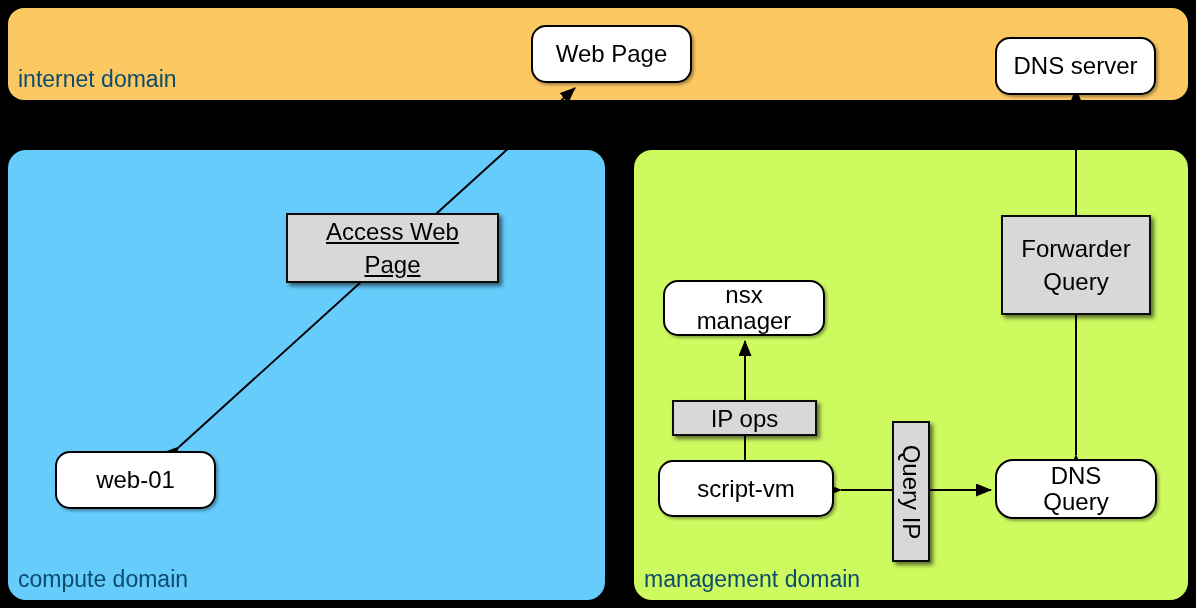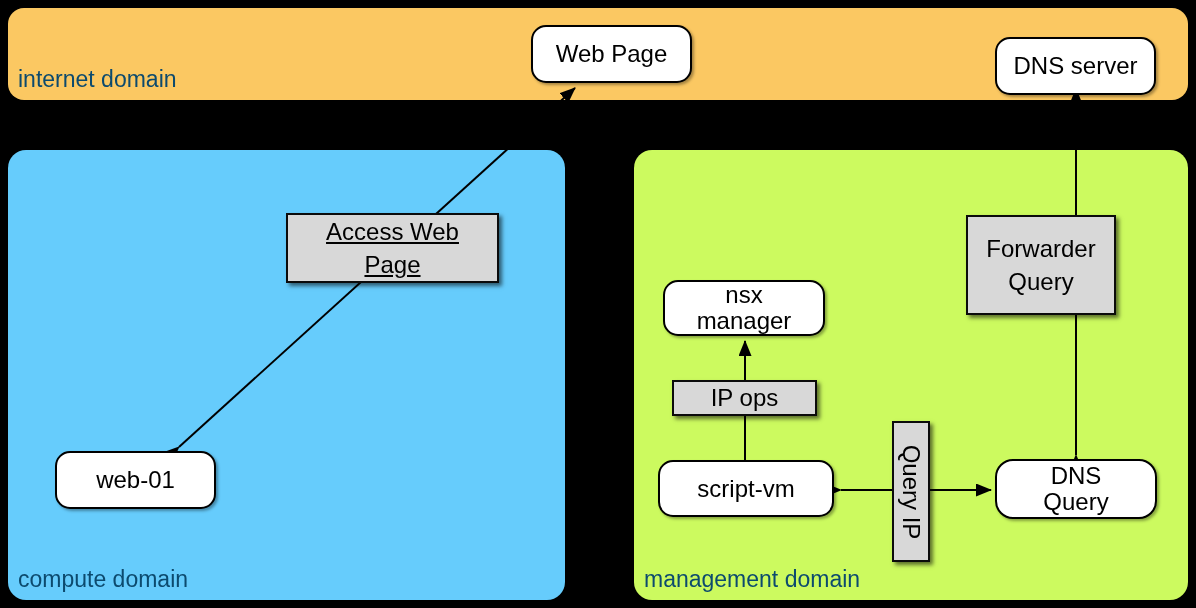--- a/index.html
+++ b/index.html
@@ -27,37 +27,37 @@
   #node-nsx          { left:663px; top:280px; width:158px; height:52px; }
   #node-script-vm    { left:658px; top:460px; width:172px; height:53px; }
   #node-dns-mgmt     { left:995px; top:459px; width:158px; height:56px;border-radius:18px; }
   .elabel {
     position:absolute; z-index:3; background:#D8D8D8; border:2px solid #0b0b0b;
     display:flex; flex-direction:column; align-items:center; justify-content:center;
     text-align:center; font-size:24px; line-height:33px;
     box-shadow:3px 3px 4px rgba(0,0,0,0.55);
   }
   #label-access    { left:286px;  top:213px; width:209px; height:66px;text-decoration:underline; }
-  #label-forwarder { left:966px; top:215px; width:146px; height:96px; }
-  #label-ipops     { left:672px;  top:380px; width:141px; height:32px;justify-content:flex-end; }
+  #label-forwarder { left:1001px; top:215px; width:146px; height:96px; }
+  #label-ipops     { left:672px;  top:400px; width:141px; height:32px; }
   #label-queryip   { left:892px;  top:421px; width:34px;  height:137px; }
   #label-queryip .rot {
     position:absolute; left:50%; top:50%;
     transform:translate(-50%,-50%) rotate(90deg); white-space:nowrap;
   }
 </style>
 </head>
 <body>
 
 <div class="canvas">
 
   <div class="domain" id="domain-internet" style="background-color: rgb(251, 200, 98);">
     <span class="domain-label">internet domain</span>
   </div>
-  <div class="domain" id="domain-compute" style="background-color: rgb(102, 204, 252);">
+  <div class="domain" id="domain-compute" style="background-color: rgb(102, 204, 252); padding-left: 40px;">
     <span class="domain-label">compute domain</span>
   </div>
   <div class="domain" id="domain-management" style="background-color: rgb(204, 250, 95);">
     <span class="domain-label">management domain</span>
   </div>
 
   <svg class="edges" width="1196" height="608" viewBox="0 0 1196 608">
     <defs>
       <marker id="ah" markerUnits="userSpaceOnUse" markerWidth="17" markerHeight="13" refX="15" refY="6.5" orient="auto">
         <path d="M0,0 L16,6.5 L0,13 Z" fill="#000"></path>

